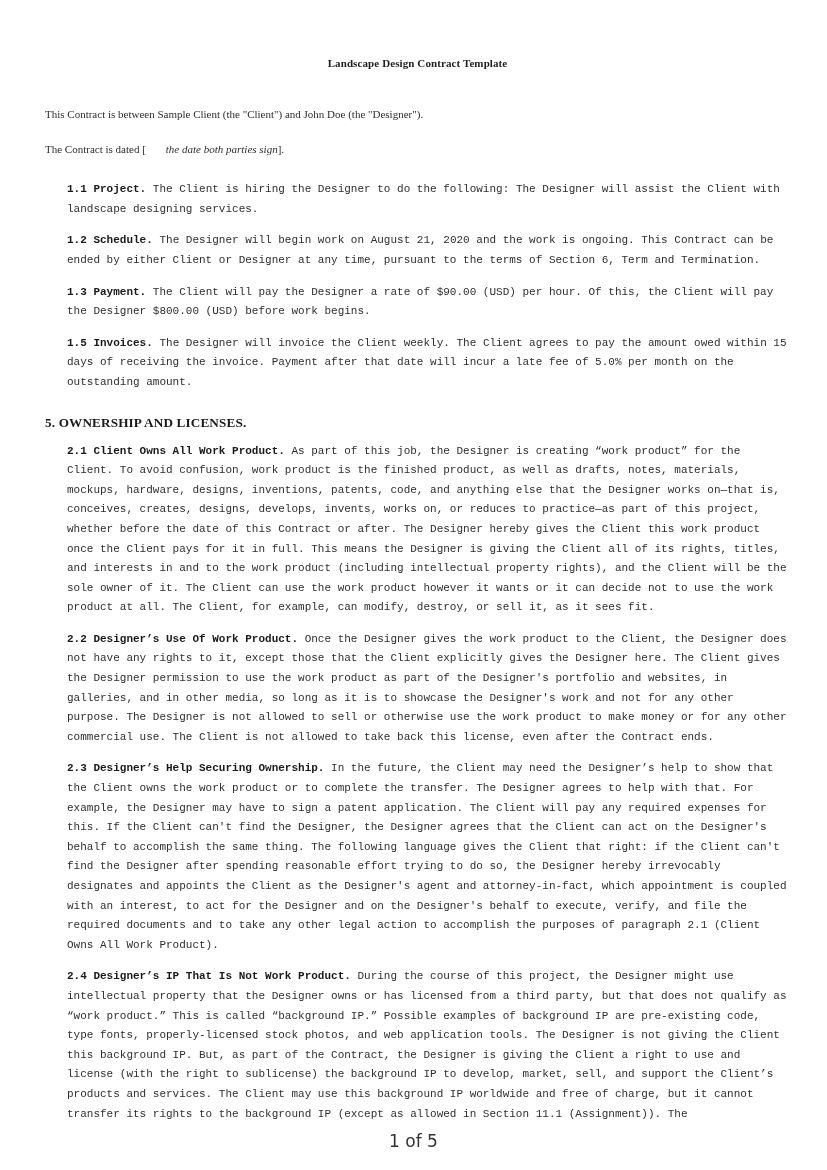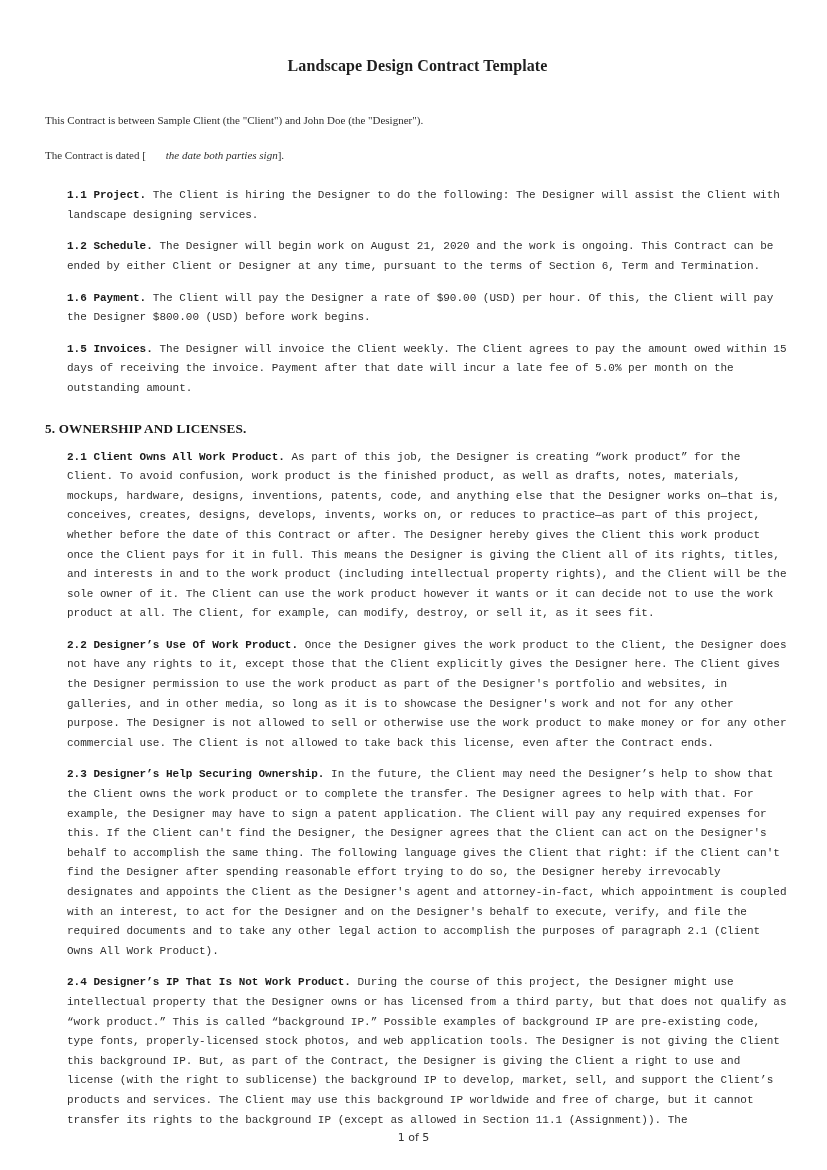--- a/index.html
+++ b/index.html
@@ -19,21 +19,21 @@
   }
   .content {
     position: absolute;
     left: 45px;
     top: 0;
     width: 745px;
   }
   .doc-title {
     text-align: center;
     font-weight: bold;
-    font-size: 16px;
+    font-size: 11px;
     color: #1f1f1f;
     margin: 0;
     padding-top: 57px;
     letter-spacing: 0.1px;
   }
   .intro-block {
     margin-top: 36px;
   }
   .para {
     font-size: 11px;
@@ -73,21 +73,21 @@
     font-style: italic;
     margin-left: 20px;
   }
   .footer {
     position: absolute;
     left: 0;
     top: 1131px;
     width: 827px;
     text-align: center;
     font-family: "DejaVu Sans", "Liberation Sans", sans-serif;
-    font-size: 11px;
+    font-size: 17px;
     color: #333333;
   }
   .spacer-1 { height: 6px; }
   .spacer-2 { height: 8px; }
 </style>
 </head>
 <body>
 
 <div class="page">
   <div class="content">
@@ -97,21 +97,21 @@
     <div class="intro-block">
       <p class="para intro">This Contract is between Sample Client (the "Client") and John Doe (the "Designer").</p>
       <p class="para intro"><span>The Contract is dated [</span><span class="ital">the date both parties sign</span><span>].</span></p>
     </div>
 
     <div class="spacer-1"></div>
 
     <div class="sub">
       <p class="para"><span class="lead">1.1 Project.</span><span> The Client is hiring the Designer to do the following: The Designer will assist the Client with landscape designing services.</span></p>
       <p class="para"><span class="lead">1.2 Schedule.</span><span> The Designer will begin work on August 21, 2020 and the work is ongoing. This Contract can be ended by either Client or Designer at any time, pursuant to the terms of Section 6, Term and Termination.</span></p>
-      <p class="para"><span class="lead">1.6 Payment.</span><span> The Client will pay the Designer a rate of $90.00 (USD) per hour. Of this, the Client will pay the Designer $800.00 (USD) before work begins.</span></p>
+      <p class="para"><span class="lead">1.3 Payment.</span><span> The Client will pay the Designer a rate of $90.00 (USD) per hour. Of this, the Client will pay the Designer $800.00 (USD) before work begins.</span></p>
       <p class="para"><span class="lead">1.5 Invoices.</span><span> The Designer will invoice the Client weekly. The Client agrees to pay the amount owed within 15 days of receiving the invoice. Payment after that date will incur a late fee of 5.0% per month on the outstanding amount.</span></p>
     </div>
 
     <div class="spacer-2"></div>
 
     <h2 class="section-heading">5. OWNERSHIP AND LICENSES.</h2>
     <div class="sub">
       <p class="para"><span class="lead">2.1 Client Owns All Work Product.</span><span> As part of this job, the Designer is creating “work product” for the Client. To avoid confusion, work product is the finished product, as well as drafts, notes, materials, mockups, hardware, designs, inventions, patents, code, and anything else that the Designer works on—that is, conceives, creates, designs, develops, invents, works on, or reduces to practice—as part of this project, whether before the date of this Contract or after. The Designer hereby gives the Client this work product once the Client pays for it in full. This means the Designer is giving the Client all of its rights, titles, and interests in and to the work product (including intellectual property rights), and the Client will be the sole owner of it. The Client can use the work product however it wants or it can decide not to use the work product at all. The Client, for example, can modify, destroy, or sell it, as it sees fit.</span></p>
       <p class="para"><span class="lead">2.2 Designer’s Use Of Work Product.</span><span> Once the Designer gives the work product to the Client, the Designer does not have any rights to it, except those that the Client explicitly gives the Designer here. The Client gives the Designer permission to use the work product as part of the Designer's portfolio and websites, in galleries, and in other media, so long as it is to showcase the Designer's work and not for any other purpose. The Designer is not allowed to sell or otherwise use the work product to make money or for any other commercial use. The Client is not allowed to take back this license, even after the Contract ends.</span></p>
       <p class="para"><span class="lead">2.3 Designer’s Help Securing Ownership.</span><span> In the future, the Client may need the Designer’s help to show that the Client owns the work product or to complete the transfer. The Designer agrees to help with that. For example, the Designer may have to sign a patent application. The Client will pay any required expenses for this. If the Client can't find the Designer, the Designer agrees that the Client can act on the Designer's behalf to accomplish the same thing. The following language gives the Client that right: if the Client can't find the Designer after spending reasonable effort trying to do so, the Designer hereby irrevocably designates and appoints the Client as the Designer's agent and attorney-in-fact, which appointment is coupled with an interest, to act for the Designer and on the Designer's behalf to execute, verify, and file the required documents and to take any other legal action to accomplish the purposes of paragraph 2.1 (Client Owns All Work Product).</span></p>

